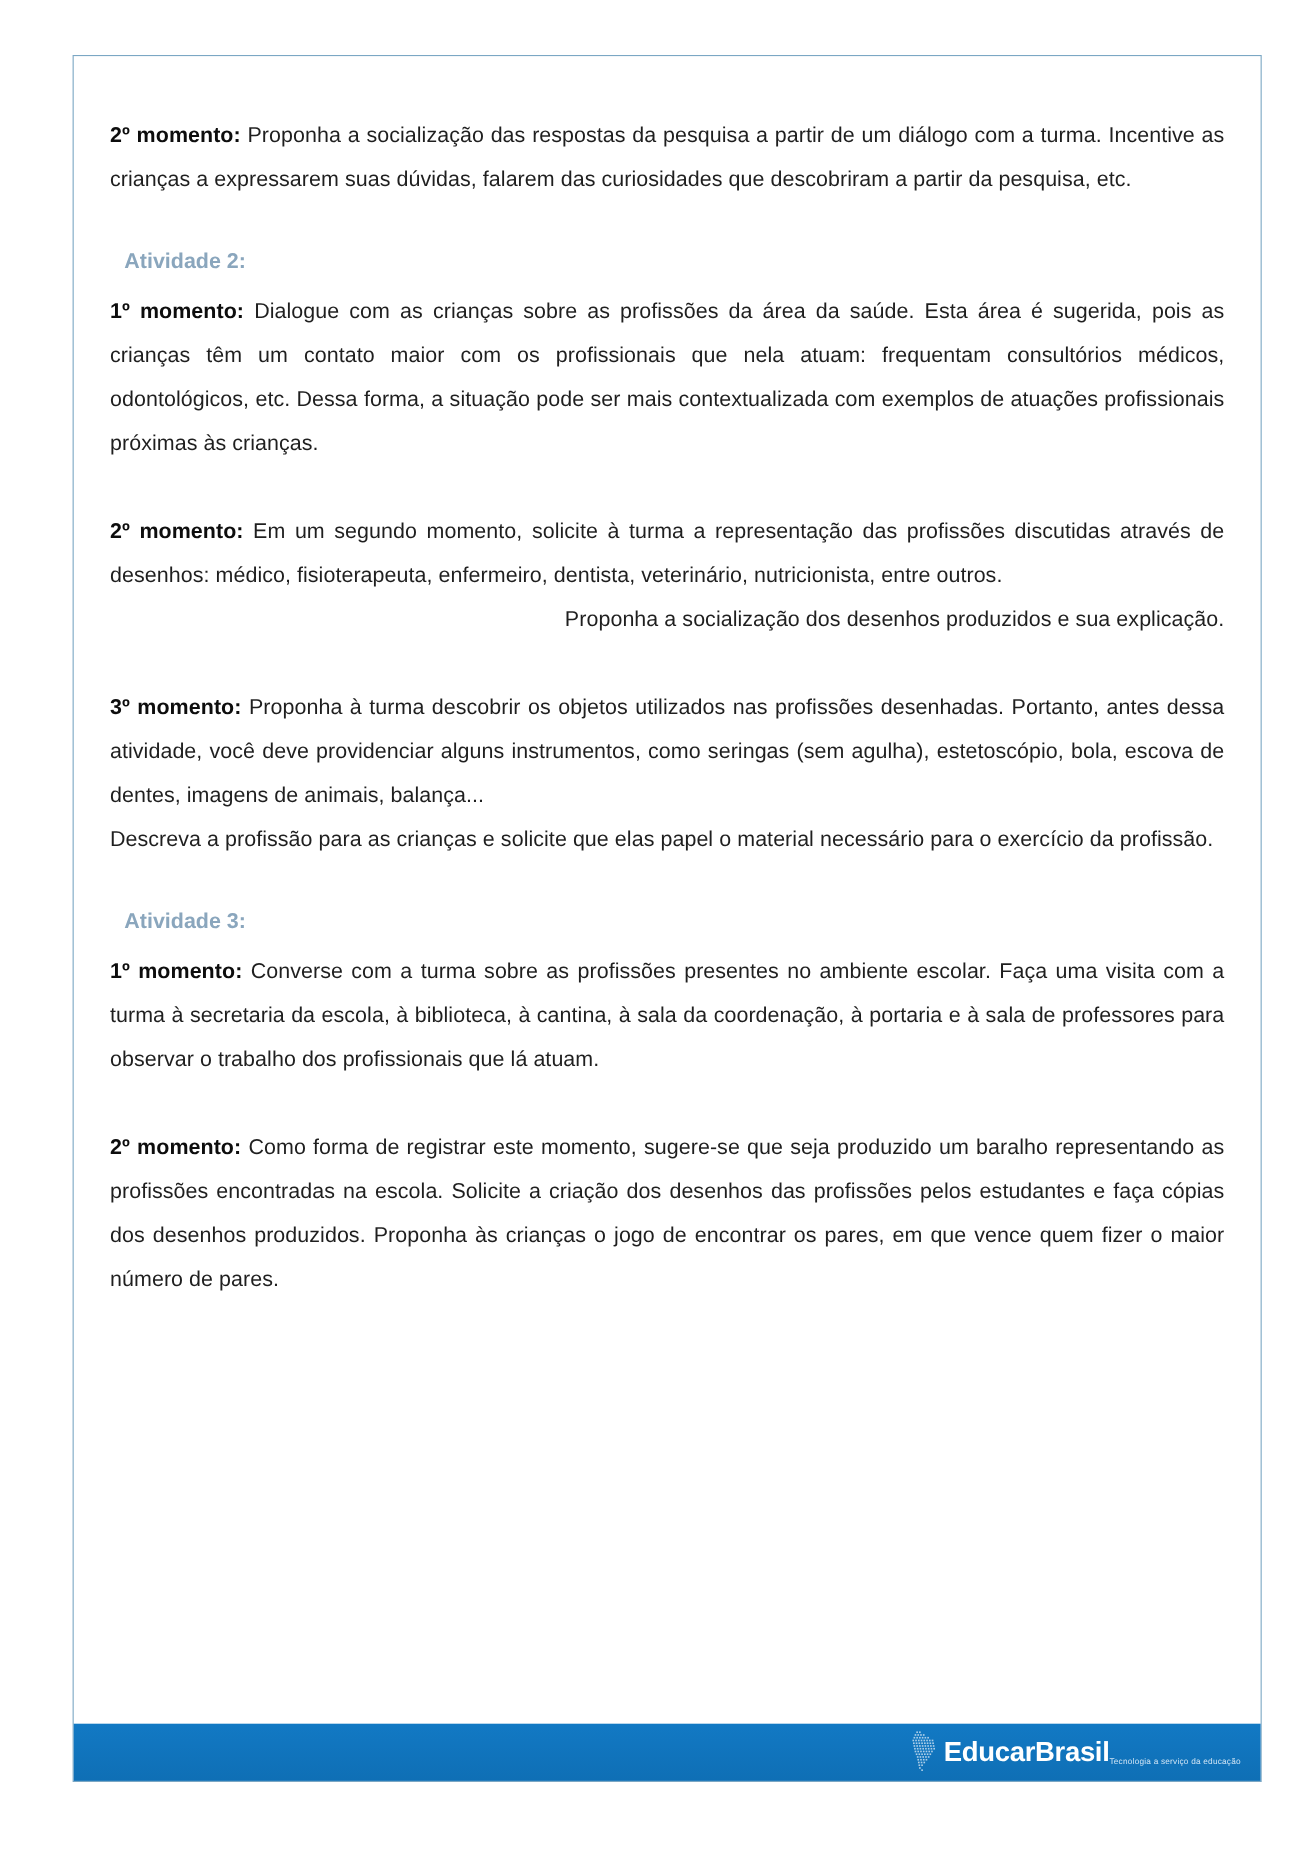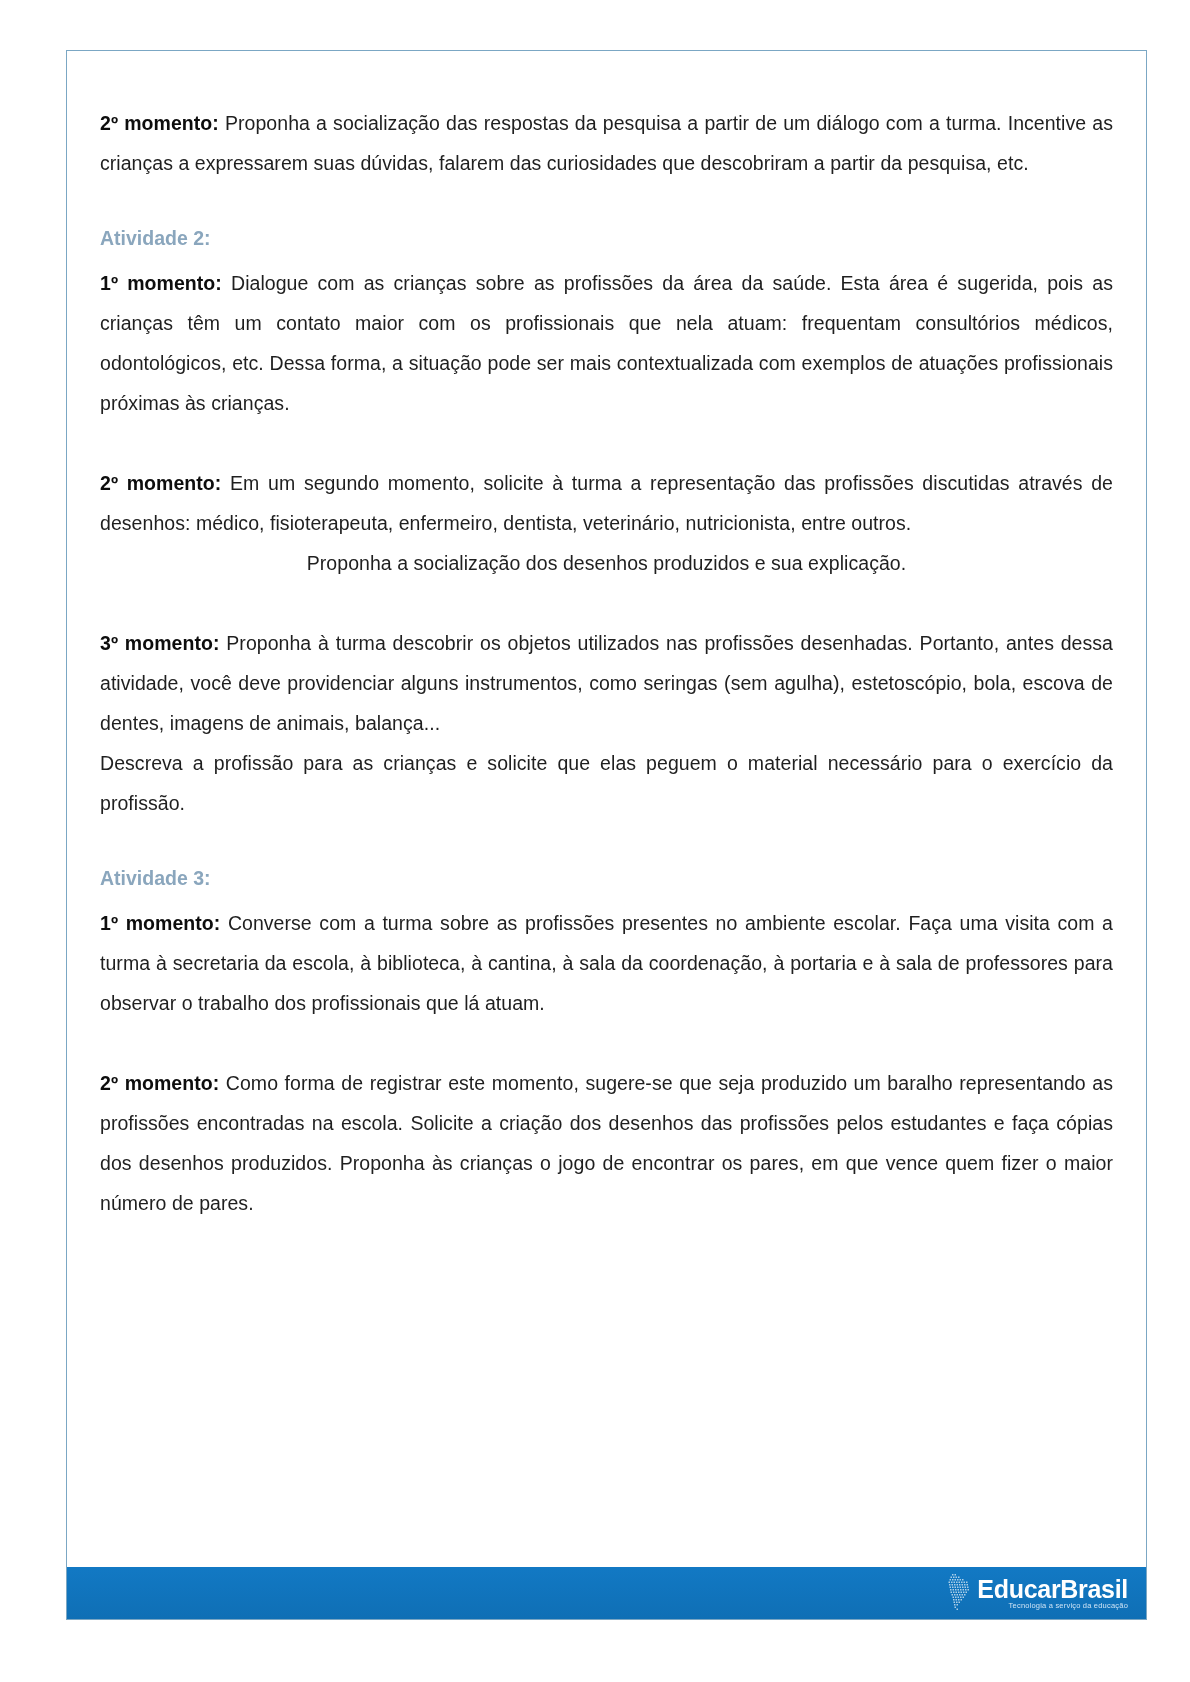--- a/index.html
+++ b/index.html
@@ -65,24 +65,25 @@
     line-height: 30px;
     font-weight: bold;
     color: #8aa6bd;
     margin: 0 0 10px 0;
     text-align: left;
   }
 
   .heading-block {
     margin-top: 38px;
     margin-bottom: 0;
+    margin-left: 13px;
   }
 
   .no-justify {
-    text-align: center;
+    text-align: right;
   }
 
   
   .footer-bar {
     flex: 0 0 auto;
     height: 52px;
     background: #1175c0;
     background: linear-gradient(180deg, #1279c4 0%, #0f6fb5 100%);
     display: flex;
     align-items: center;
@@ -100,21 +101,21 @@
 
   .brand-map {
     width: 26px;
     height: 40px;
     display: block;
     opacity: 0.92;
   }
 
   .brand-text-group {
     display: flex;
-    flex-direction: column;
+    flex-direction: row;
     align-items: flex-end;
     line-height: 1;
   }
 
   .brand-name {
     font-size: 25px;
     font-weight: bold;
     color: #ffffff;
     letter-spacing: -0.3px;
     font-family: "Liberation Sans", sans-serif;
@@ -154,21 +155,21 @@
 
     <div class="block">
       <p class="doc-text para no-justify">Proponha a socialização dos desenhos produzidos e sua explicação.</p>
     </div>
 
     <div class="block tight">
       <p class="doc-text para"><span class="lead">3º momento:</span><span> Proponha à turma descobrir os objetos utilizados nas profissões desenhadas. Portanto, antes dessa atividade, você deve providenciar alguns instrumentos, como seringas (sem agulha), estetoscópio, bola, escova de dentes, imagens de animais, balança...</span></p>
     </div>
 
     <div class="block">
-      <p class="doc-text para">Descreva a profissão para as crianças e solicite que elas peguem o material necessário para o exercício da profissão.</p>
+      <p class="doc-text para">Descreva a profissão para as crianças e solicite que elas papel o material necessário para o exercício da profissão.</p>
     </div>
 
 
 
     <div class="heading-block">
       <p class="activity-heading">Atividade 3:</p>
     </div>
 
     <div class="block">
       <p class="doc-text para"><span class="lead">1º momento:</span><span> Converse com a turma sobre as profissões presentes no ambiente escolar. Faça uma visita com a turma à secretaria da escola, à biblioteca, à cantina, à sala da coordenação, à portaria e à sala de professores para observar o trabalho dos profissionais que lá atuam.</span></p>

